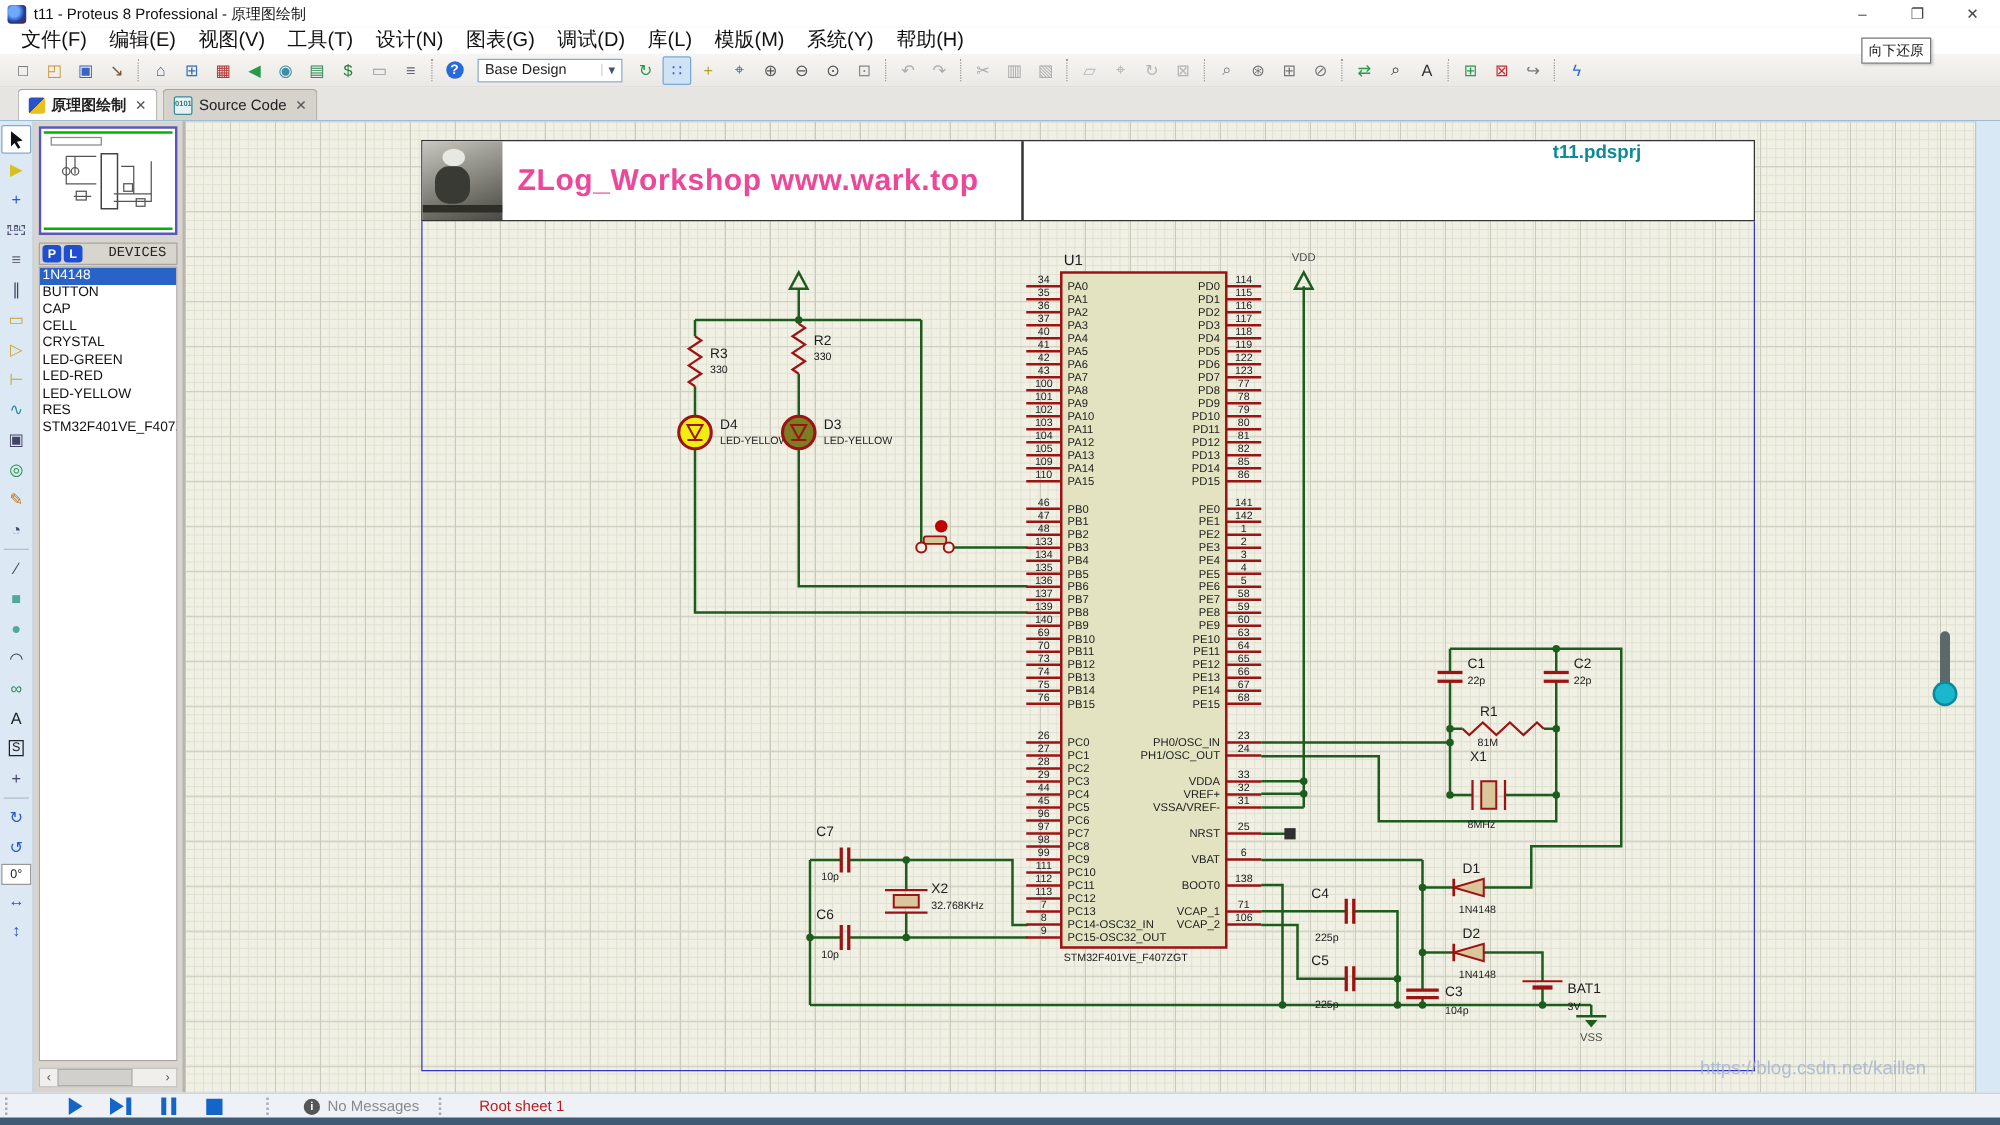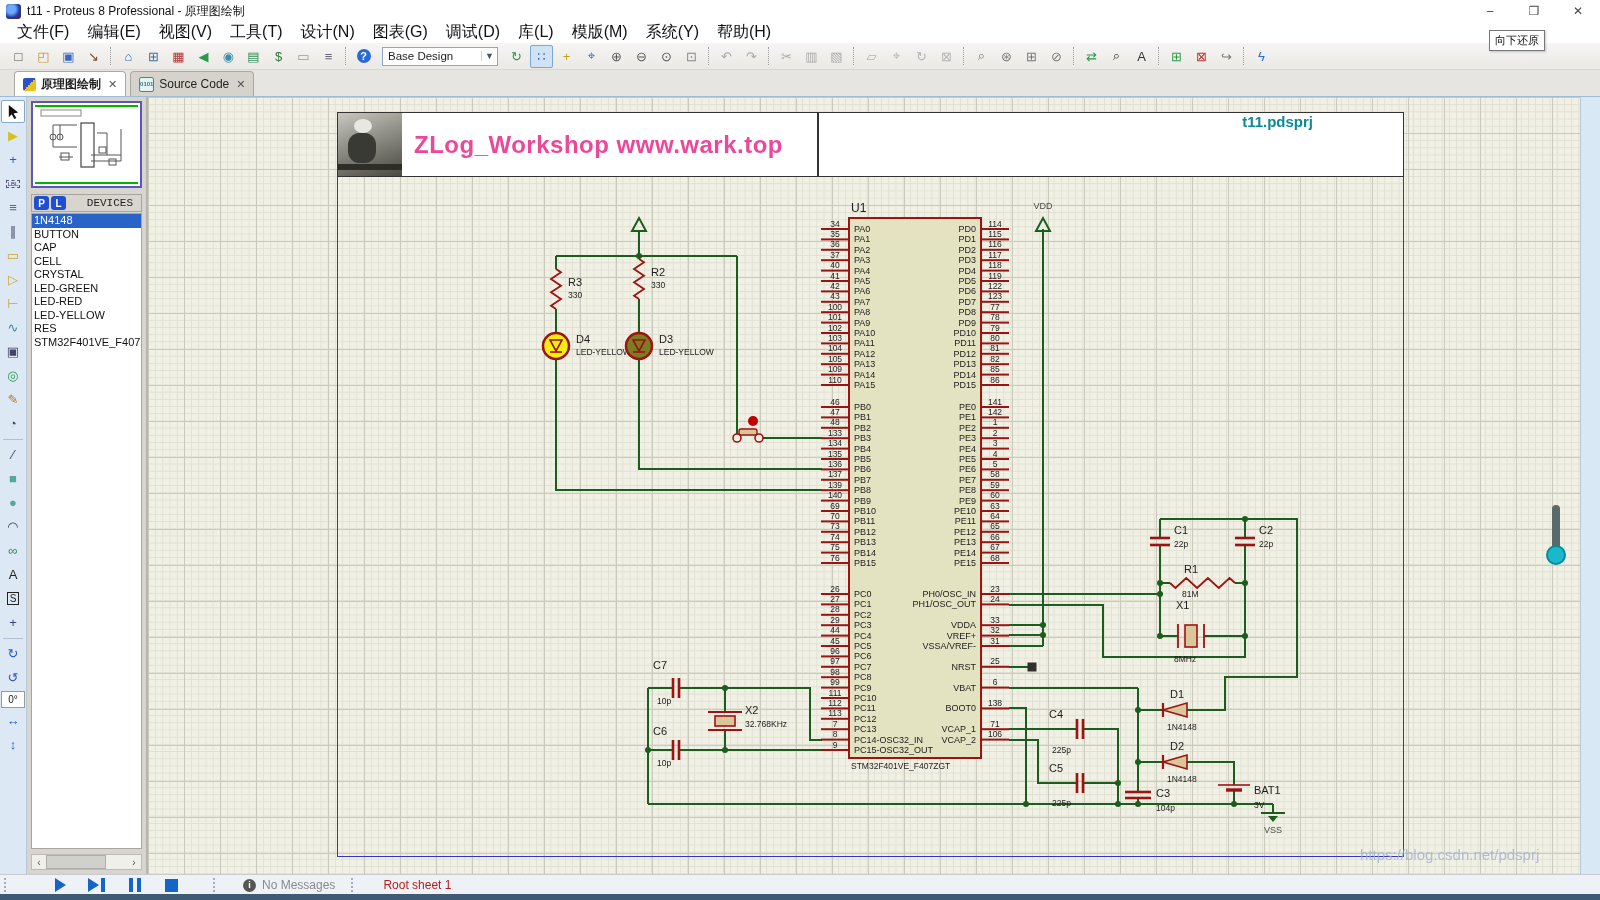--- a/index.html
+++ b/index.html
@@ -875,15 +875,15 @@
         </div>
     </div>
     <div class="grip" style="margin-left:24px;"></div>
     <div class="msgzone">
       <div class="info-ic">i</div>
       <span>No Messages</span>
     </div>
     <div class="grip" style="margin-left:16px;"></div>
     <div class="sheetlabel">Root sheet 1</div>
   </div>
-  <div class="watermark">https://blog.csdn.net/pdsprj</div>
+  <div class="watermark">https://blog.csdn.net/kaillen</div>
   <div class="bottomstrip"></div>
 </div>
 
 </body></html>

